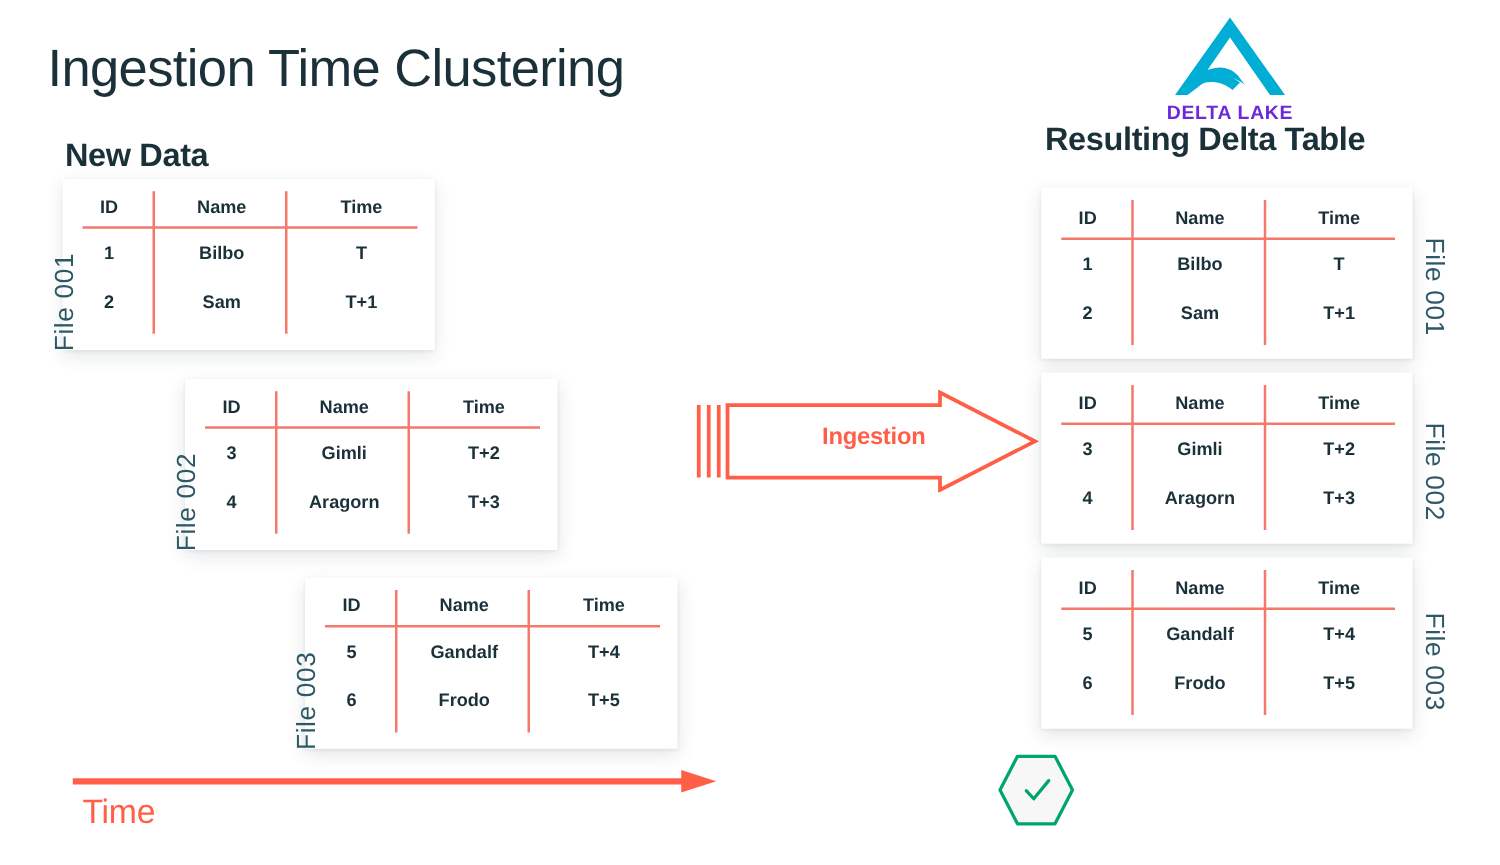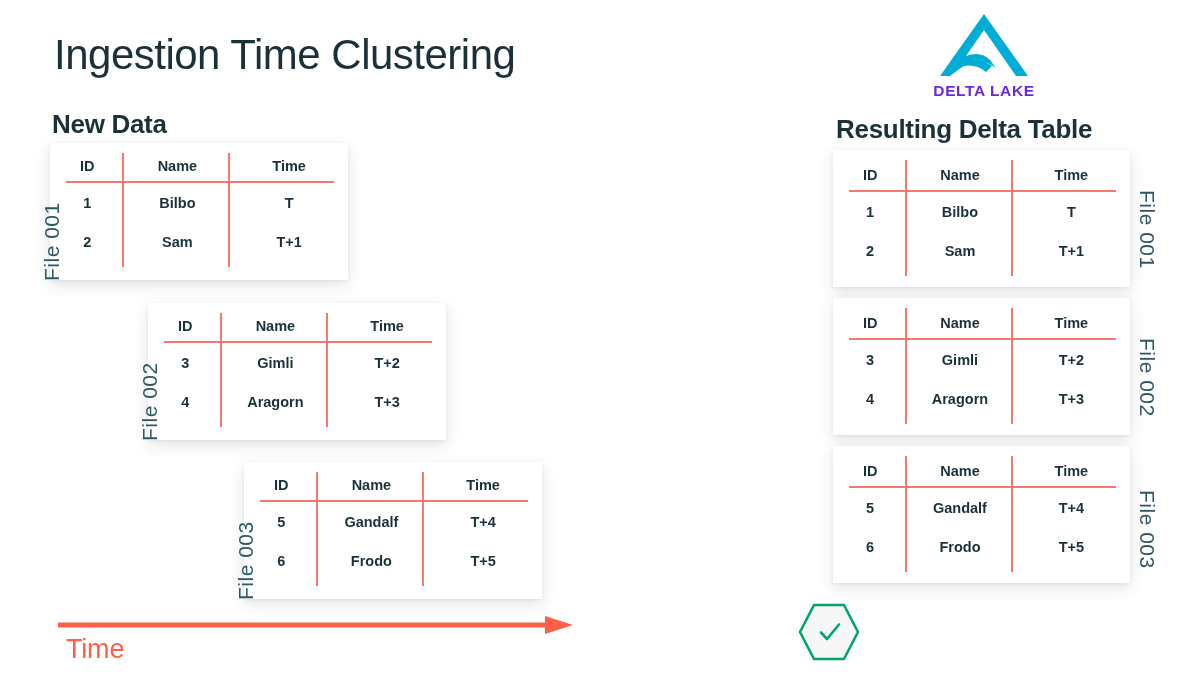--- a/index.html
+++ b/index.html
@@ -18,32 +18,31 @@
 
   
   .main-title {
     position: absolute;
     left: 38px; top: 31px;
     font-size: 42px;
     font-weight: 400;
     color: #1B3139;
     letter-spacing: -0.5px;
     white-space: nowrap;
-    margin-left: 16px;
   }
   .section-title {
     position: absolute;
     font-size: 26px;
     font-weight: 700;
     color: #1B3139;
     letter-spacing: -0.3px;
     white-space: nowrap;
   }
   .section-title.left  { left: 52px;  top: 109px; }
-  .section-title.right { left: 836px; top: 114px; }
+  .section-title.right { left: 836px; top: 96px; }
 
   
   .card {
     position: absolute;
     background: #ffffff;
     box-shadow: 0 5px 14px rgba(27,49,57,0.13), 0 1px 3px rgba(27,49,57,0.07);
   }
   .tbl {
     position: absolute;
     inset: 0;
@@ -251,20 +250,31 @@
   <div class="file-label rot-left" style="left:234px; top:600px;">File 003</div>
 
   <div class="time-axis">
     <svg viewBox="0 0 515 20" width="515" height="20" aria-hidden="true">
       <line x1="0" y1="10" x2="490" y2="10" stroke="#FF5F46" stroke-width="5"></line>
       <polygon points="487,1 515,10 487,19" fill="#FF5F46"></polygon>
     </svg>
   </div>
   <div class="time-label">Time</div>
 
+  <div class="ingestion-wrap">
+    <svg viewBox="0 0 276 82" width="276" height="82" aria-hidden="true">
+
+      <line x1="3" y1="12" x2="3" y2="70" stroke="#FF5F46" stroke-width="3"></line>
+      <line x1="11" y1="12" x2="11" y2="70" stroke="#FF5F46" stroke-width="3"></line>
+      <line x1="19" y1="12" x2="19" y2="70" stroke="#FF5F46" stroke-width="3"></line>
+
+      <path d="M26 12 H196 V2 L272 41 L196 80 V70 H26 Z" fill="none" stroke="#FF5F46" stroke-width="3" stroke-linejoin="miter"></path>
+    </svg>
+    <div class="ingestion-label">Ingestion</div>
+  </div>
 
   <div class="section-title right">Resulting Delta Table</div>
 
   <div class="card" style="left:833px; top:150px; width:297px; height:137px;">
     <div class="tbl">
       <div class="hdr" style="top:16px;height:18px;">
         <div class="cell c-id">ID</div>
         <div class="cell c-name">Name</div>
         <div class="cell c-time">Time</div>
       </div>

